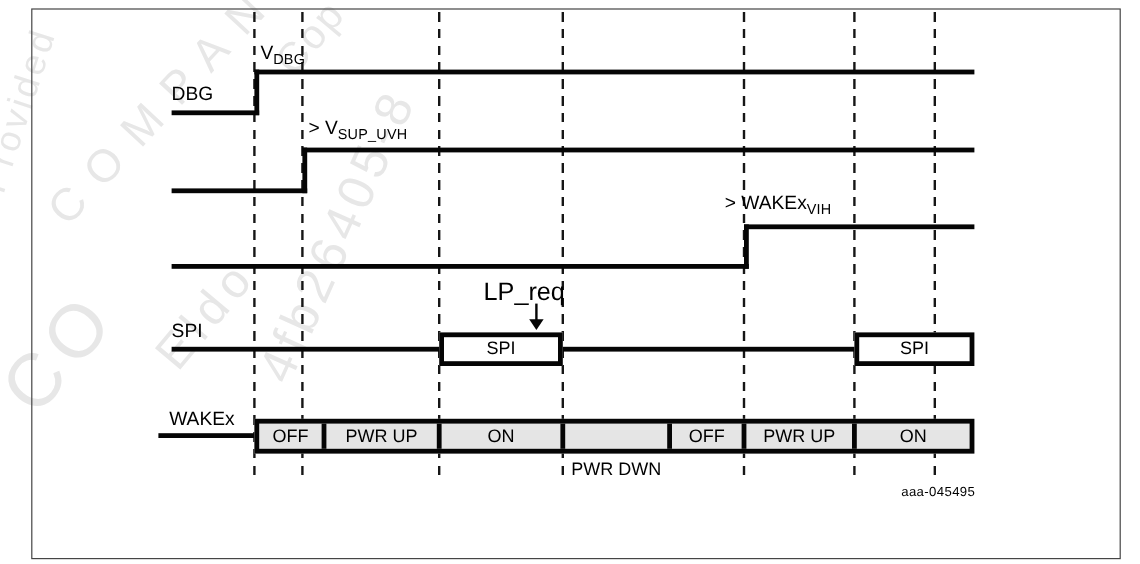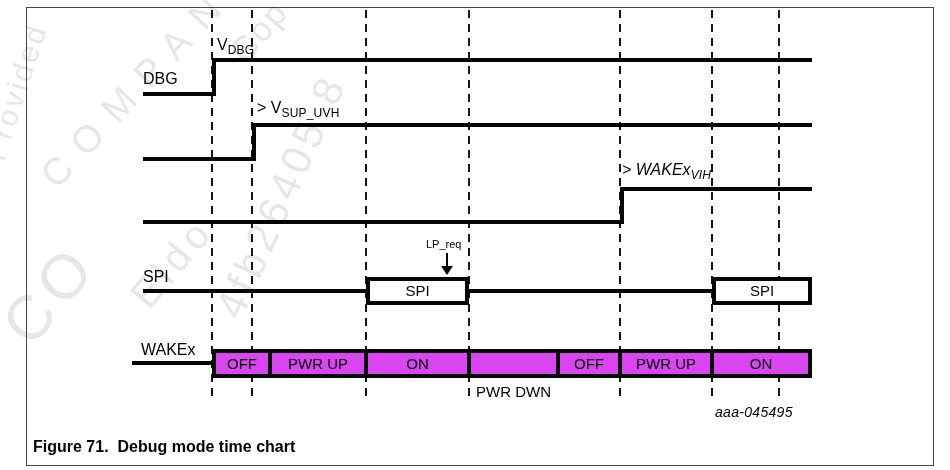--- a/index.html
+++ b/index.html
@@ -15,29 +15,29 @@
          background:repeating-linear-gradient(180deg,#161616 0px,#161616 8px,transparent 8px,transparent 14px);}
   
   .seg{position:absolute;background:#050505;z-index:2;}
   
   .lbl{position:absolute;font-size:16px;line-height:16px;z-index:3;white-space:nowrap;}
   .sub{font-size:12px;position:relative;top:4px;letter-spacing:0.2px;}
   
   .spibox{position:absolute;top:277px;height:28px;background:#fff;border:4px solid #050505;
           box-sizing:border-box;z-index:3;text-align:center;font-size:15px;line-height:20px;}
   
-  #regrow{position:absolute;left:212px;top:349px;width:600px;height:29px;background:#d946ef;
+  #regrow{position:absolute;left:212px;top:349px;width:600px;height:29px;background:#e5e5e5;
           border:4px solid #050505;box-sizing:border-box;z-index:3;}
   .regdiv{position:absolute;top:0;width:4px;height:21px;background:#050505;}
   .regcell{position:absolute;top:0;height:21px;line-height:21px;font-size:15px;text-align:center;}
   
   #lp-arrow-line{position:absolute;left:446px;top:253px;width:2px;height:14px;background:#050505;z-index:3;}
   #lp-arrow-head{position:absolute;left:441px;top:266px;width:0;height:0;z-index:3;
                  border-left:6px solid transparent;border-right:6px solid transparent;border-top:9px solid #050505;}
-  #figid{position:absolute;left:715px;top:404px;font-size:14px;font-style:italic;z-index:3;letter-spacing:0.3px;}
+  #figid{position:absolute;left:751px;top:404px;font-size:11px;z-index:3;letter-spacing:0.3px;}
   #caption{position:absolute;left:33px;top:438px;font-size:16px;font-weight:700;z-index:5;white-space:pre;}
 </style>
 </head>
 <body>
 
 <div id="stage">
 
   <span class="wm" style="left:-55px;top:75px;font-size:30px;letter-spacing:3px;transform:rotate(-72deg);">Provided</span>
   <span class="wm" style="left:0px;top:50px;font-size:38px;letter-spacing:16px;transform:rotate(-47deg);">COMPANY</span>
   <span class="wm" style="left:225px;top:12px;font-size:34px;letter-spacing:2px;transform:rotate(-50deg);">Cop</span>
@@ -64,30 +64,30 @@
   <div class="seg" style="left:143px;top:157px;width:113px;height:4px;"></div>
   <div class="seg" style="left:252px;top:123px;width:4px;height:38px;"></div>
   <div class="seg" style="left:252px;top:123px;width:560px;height:4px;"></div>
   <div class="lbl" style="left:257px;top:100px;">
     <span>&gt; V</span><span class="sub">SUP_UVH</span>
   </div>
 
   <div class="seg" style="left:143px;top:220px;width:481px;height:4px;"></div>
   <div class="seg" style="left:620px;top:187px;width:4px;height:37px;"></div>
   <div class="seg" style="left:620px;top:187px;width:192px;height:4px;"></div>
-  <div class="lbl" style="left:622px;top:162px;font-style:italic;">
+  <div class="lbl" style="left:604px;top:162px;">
     <span>&gt; WAKEx</span><span class="sub">VIH</span>
   </div>
 
   <div class="seg" style="left:143px;top:289px;width:227px;height:4px;"></div>
   <div class="seg" style="left:465px;top:289px;width:251px;height:4px;"></div>
   <div class="lbl" style="left:143px;top:269px;">SPI</div>
   <div class="spibox" style="left:366px;width:103px;">SPI</div>
   <div class="spibox" style="left:712px;width:100px;">SPI</div>
-  <div class="lbl" style="left:426px;top:236px;font-size:11px;">LP_req</div>
+  <div class="lbl" style="left:403px;top:236px;font-size:21px;">LP_req</div>
   <div id="lp-arrow-line"></div>
   <div id="lp-arrow-head"></div>
 
   <div class="seg" style="left:132px;top:361px;width:84px;height:4px;"></div>
   <div class="lbl" style="left:141px;top:342px;">WAKEx</div>
   <div id="regrow">
     <div class="regcell" style="left:0px;width:52px;">OFF</div>
     <div class="regdiv" style="left:52px;"></div>
     <div class="regcell" style="left:56px;width:92px;">PWR UP</div>
     <div class="regdiv" style="left:148px;"></div>
@@ -97,15 +97,14 @@
     <div class="regdiv" style="left:340px;"></div>
     <div class="regcell" style="left:344px;width:58px;">OFF</div>
     <div class="regdiv" style="left:402px;"></div>
     <div class="regcell" style="left:406px;width:88px;">PWR UP</div>
     <div class="regdiv" style="left:494px;"></div>
     <div class="regcell" style="left:498px;width:94px;">ON</div>
   </div>
 
   <div id="figid">aaa-045495</div>
   <div id="frame"></div>
-  <div id="caption">Figure 71.  Debug mode time chart</div>
 
 </div>
 
 </body></html>

